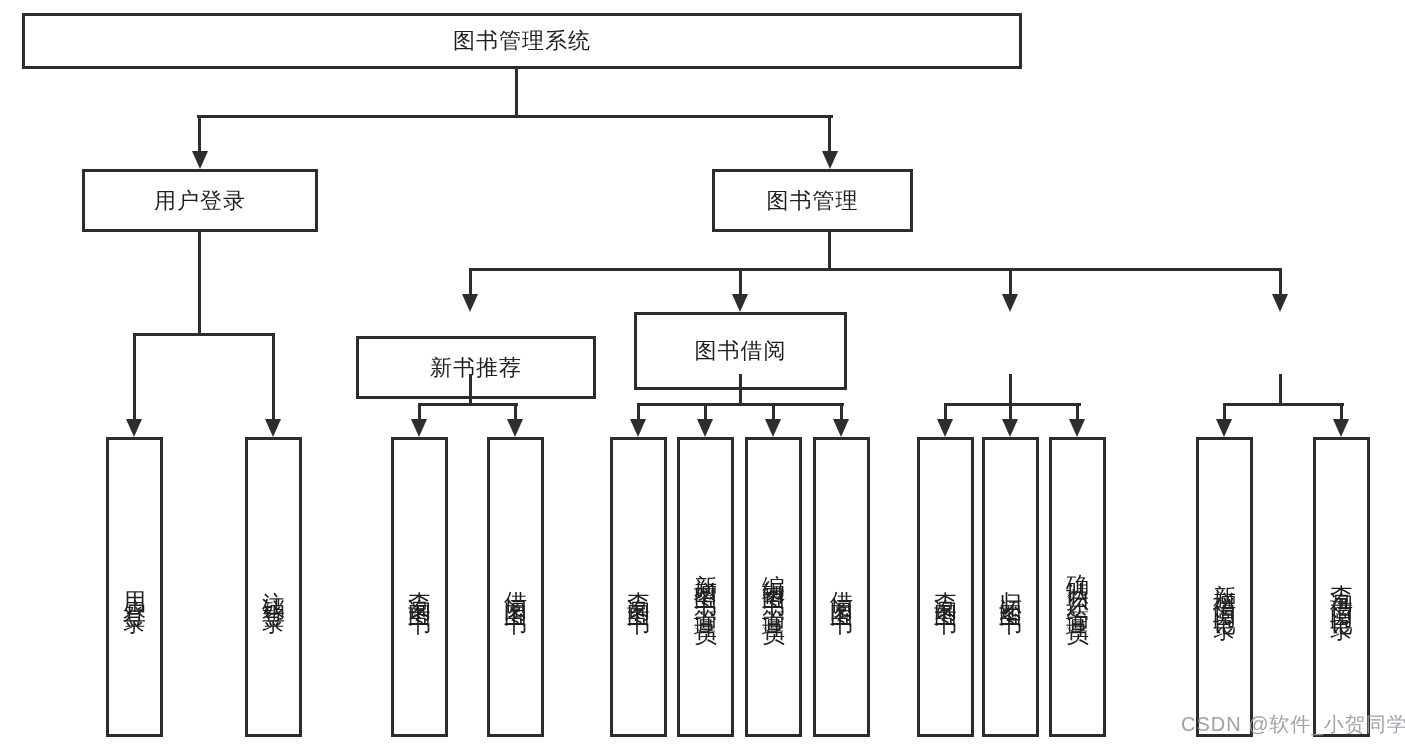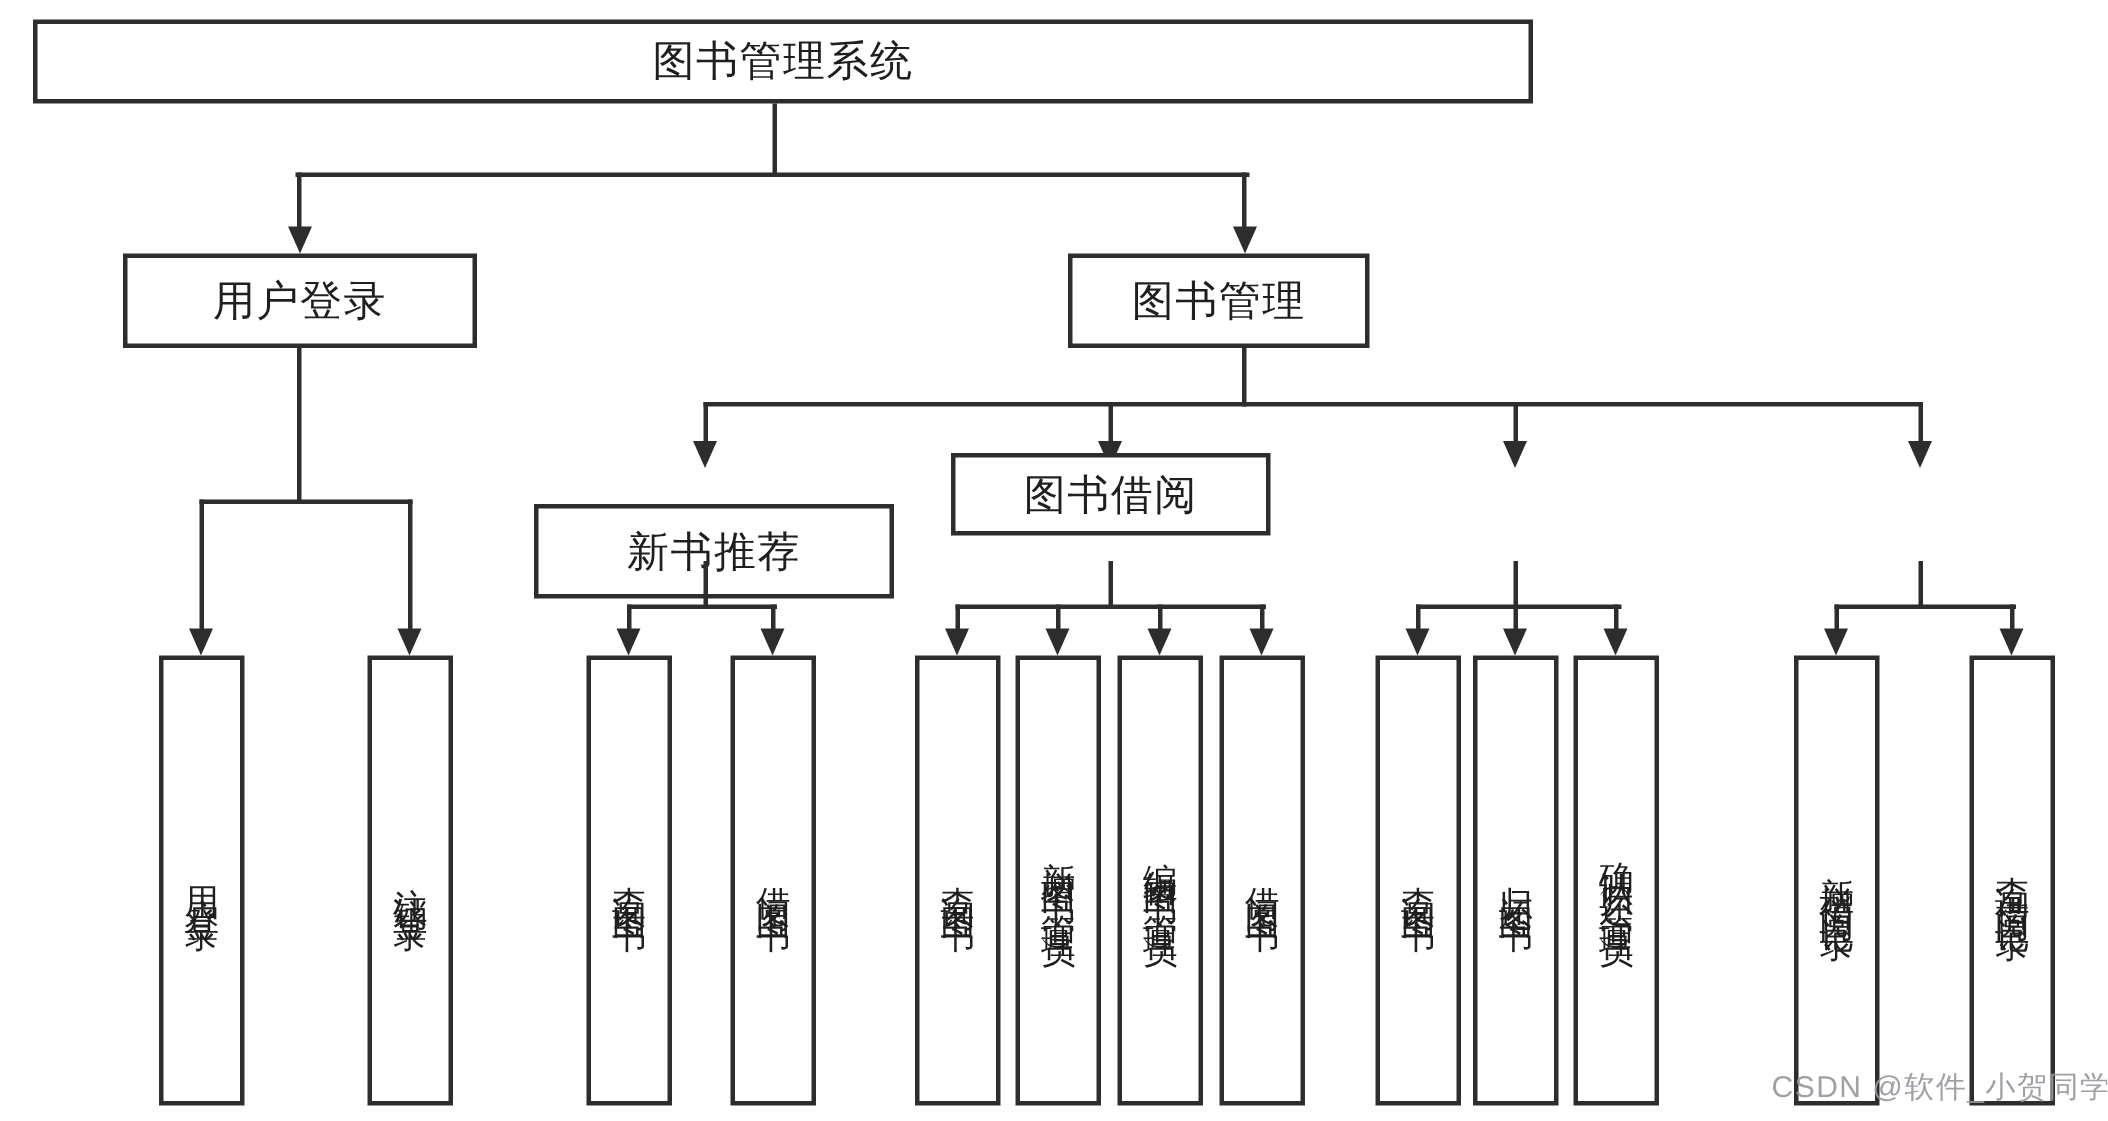--- a/index.html
+++ b/index.html
@@ -19,21 +19,21 @@
     position: absolute;
     box-sizing: border-box;
     border: 3px solid #2d2d2d;
     background: #ffffff;
     display: flex;
     align-items: center;
     justify-content: center;
     color: #1f1f1f;
   }
   .hlabel {
-    font-size: 28px;
+    font-size: 22px;
     letter-spacing: 1px;
     white-space: nowrap;
   }
   .leaf .vtext {
     writing-mode: vertical-rl;
     text-orientation: mixed;
     font-size: 23px;
     letter-spacing: 7px;
     line-height: 1;
     color: #1f1f1f;
@@ -98,21 +98,21 @@
   <div class="line" style="left:739px; top:268px; width:3px; height:28px;"></div>
   <div class="ahead" style="left:732px; top:294px;"></div>
   <div class="line" style="left:1009px; top:268px; width:3px; height:28px;"></div>
   <div class="ahead" style="left:1002px; top:294px;"></div>
   <div class="line" style="left:1279px; top:268px; width:3px; height:28px;"></div>
   <div class="ahead" style="left:1272px; top:294px;"></div>
 
   <div class="box" style="left:356px; top:312px; width:240px; height:63px;margin-top:24px;">
     <span class="hlabel">新书推荐</span>
   </div>
-  <div class="box" style="left:634px; top:302px; width:213px; height:55px;">
+  <div class="box" style="left:634px; top:312px; width:213px; height:78px;">
     <span class="hlabel">图书借阅</span>
   </div>
 
   <div class="line" style="left:469px; top:374px; width:3px; height:32px;"></div>
   <div class="line" style="left:418px; top:403px; width:100px; height:3px;"></div>
   <div class="line" style="left:418px; top:403px; width:3px; height:18px;"></div>
   <div class="ahead" style="left:411px; top:419px;"></div>
   <div class="line" style="left:514px; top:403px; width:3px; height:18px;"></div>
   <div class="ahead" style="left:507px; top:419px;"></div>
 

